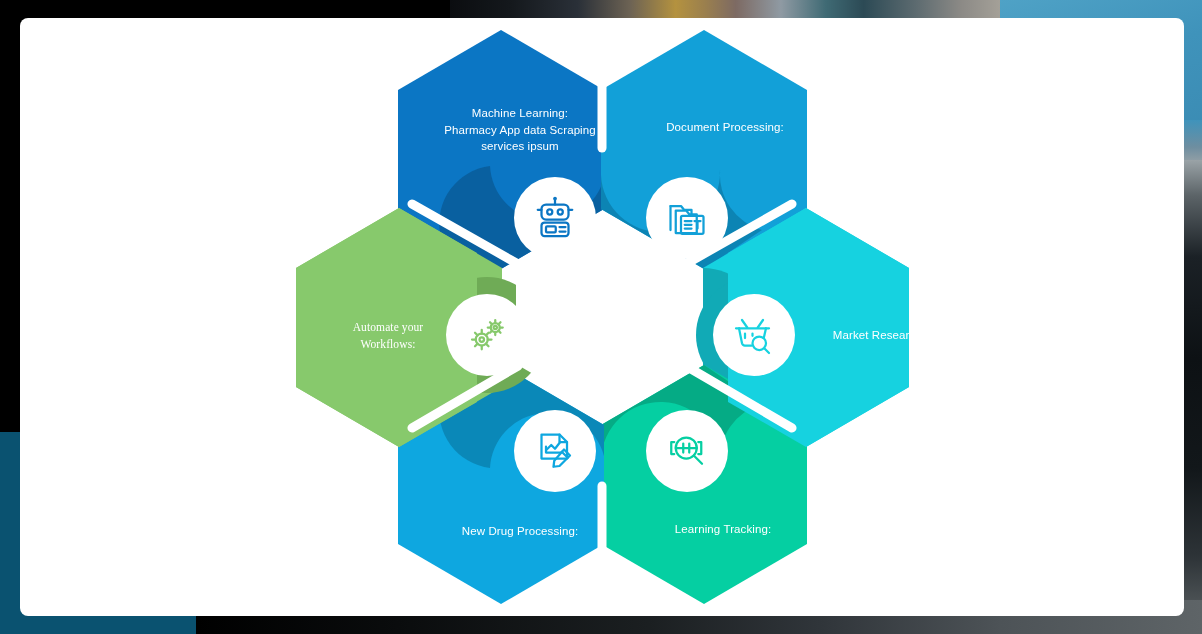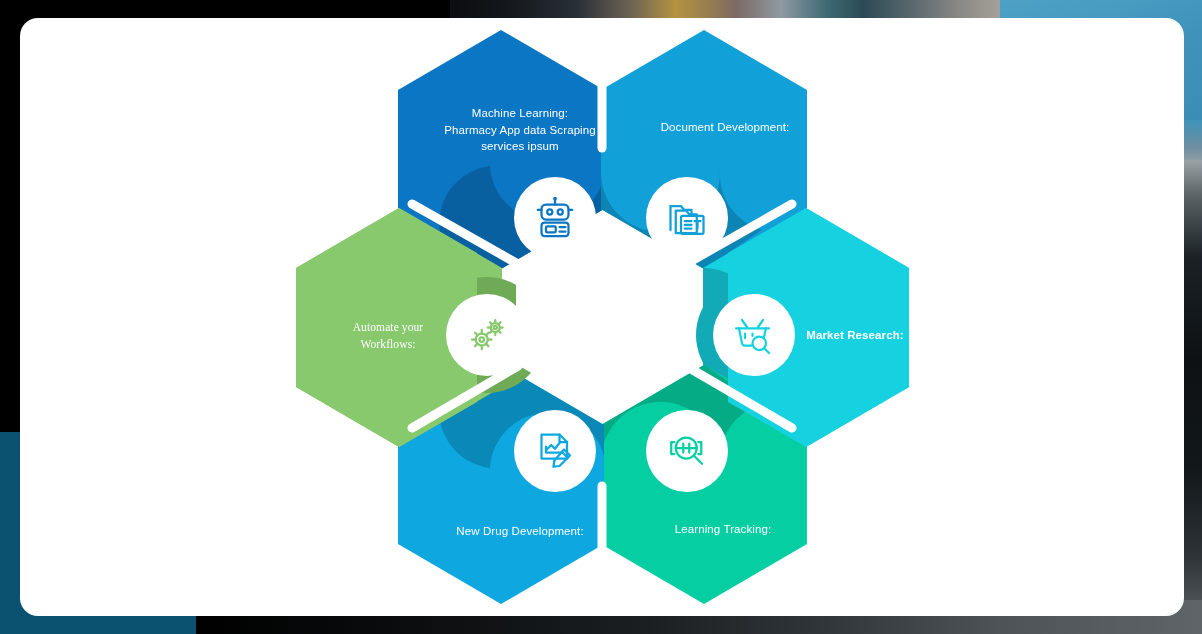--- a/index.html
+++ b/index.html
@@ -76,21 +76,21 @@
     width: 196px; height: 202px;
     background: #0a5270;
   }
 
   
   #card {
     position: absolute;
     left: 20px; top: 18px;
     width: 1164px; height: 598px;
     background: #ffffff;
-    border-radius: 18px;
+    border-radius: 8px;
   }
 
   
   #cluster {
     position: absolute;
     left: 0; top: 0;
     width: 1164px; height: 598px;
   }
   #cluster svg { display: block; width: 100%; height: 100%; }
 
@@ -100,21 +100,21 @@
     color: #ffffff;
     font-size: 11.5px;
     line-height: 1.45;
     text-align: center;
     letter-spacing: 0.1px;
     pointer-events: none;
     white-space: pre-line;
   }
   #lbl-ml   { left: 400px; top: 87px;  width: 200px; }
   #lbl-dp   { left: 620px; top: 101px; width: 170px; }
-  #lbl-mr   { left: 760px; top: 309px; width: 150px; font-weight: bold; }
+  #lbl-mr   { left: 784px; top: 309px; width: 150px; }
   #lbl-pt   { left: 620px; top: 503px; width: 166px; }
   #lbl-nd   { left: 400px; top: 505px; width: 200px; }
   #lbl-aw   { left: 300px; top: 301px; width: 136px; font-family: Liberation Serif, serif; }
 
   
   .icon-circle {
     position: absolute;
     width: 82px; height: 82px;
     border-radius: 50%;
     background: #ffffff;
@@ -199,27 +199,27 @@
           <line x1="498" y1="348" x2="392" y2="410"></line>
           <line x1="666" y1="348" x2="772" y2="410"></line>
         </g>
       </svg>
     </div>
 
     <div class="hex-label" id="lbl-ml">Machine Learning:
 Pharmacy App  data Scraping
 services ipsum</div>
 
-    <div class="hex-label" id="lbl-dp">Document Development:</div>
+    <div class="hex-label" id="lbl-dp">Document Processing:</div>
 
     <div class="hex-label" id="lbl-mr">Market Research:</div>
 
     <div class="hex-label" id="lbl-pt">Learning Tracking:</div>
 
-    <div class="hex-label" id="lbl-nd">New Drug Development:</div>
+    <div class="hex-label" id="lbl-nd">New Drug Processing:</div>
 
     <div class="hex-label" id="lbl-aw">Automate your
 Workflows:</div>
 
     <div class="icon-circle" id="ic-ml">
       <svg viewBox="0 0 64 64" fill="none" stroke="#0b76c4" stroke-width="3" stroke-linecap="round" stroke-linejoin="round">
         <path d="M32 8v6"></path>
         <circle cx="32" cy="6" r="2.5" fill="#0b76c4" stroke="none"></circle>
         <path d="M20 14h24a6 6 0 0 1 6 6v8a6 6 0 0 1-6 6H20a6 6 0 0 1-6-6v-8a6 6 0 0 1 6-6z"></path>
         <circle cx="25" cy="24" r="3.4"></circle>

